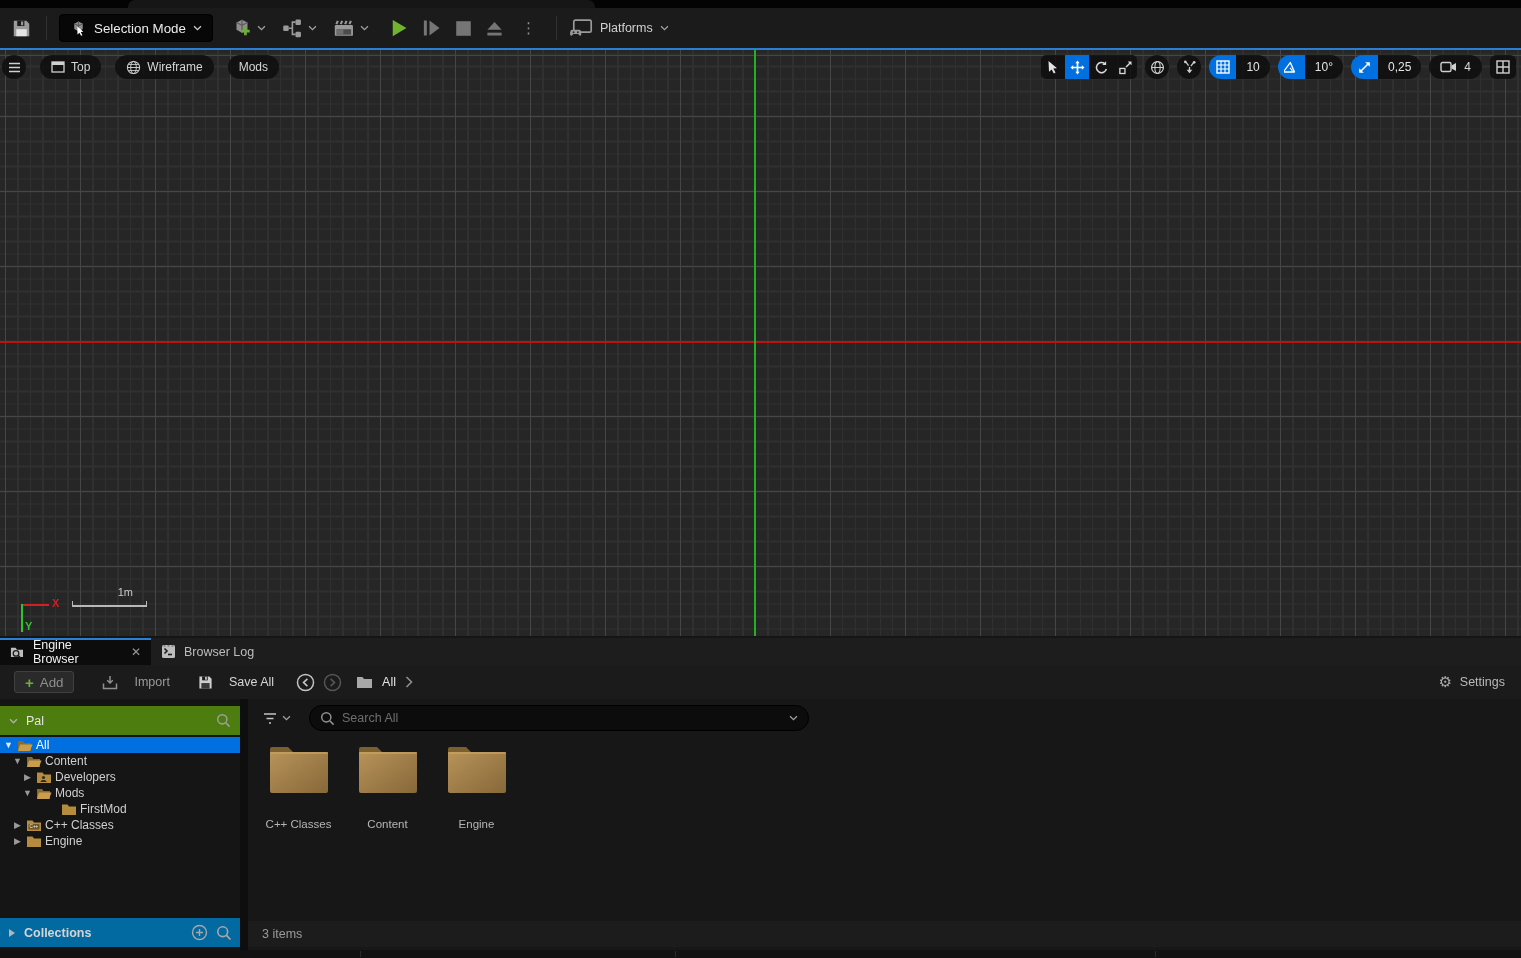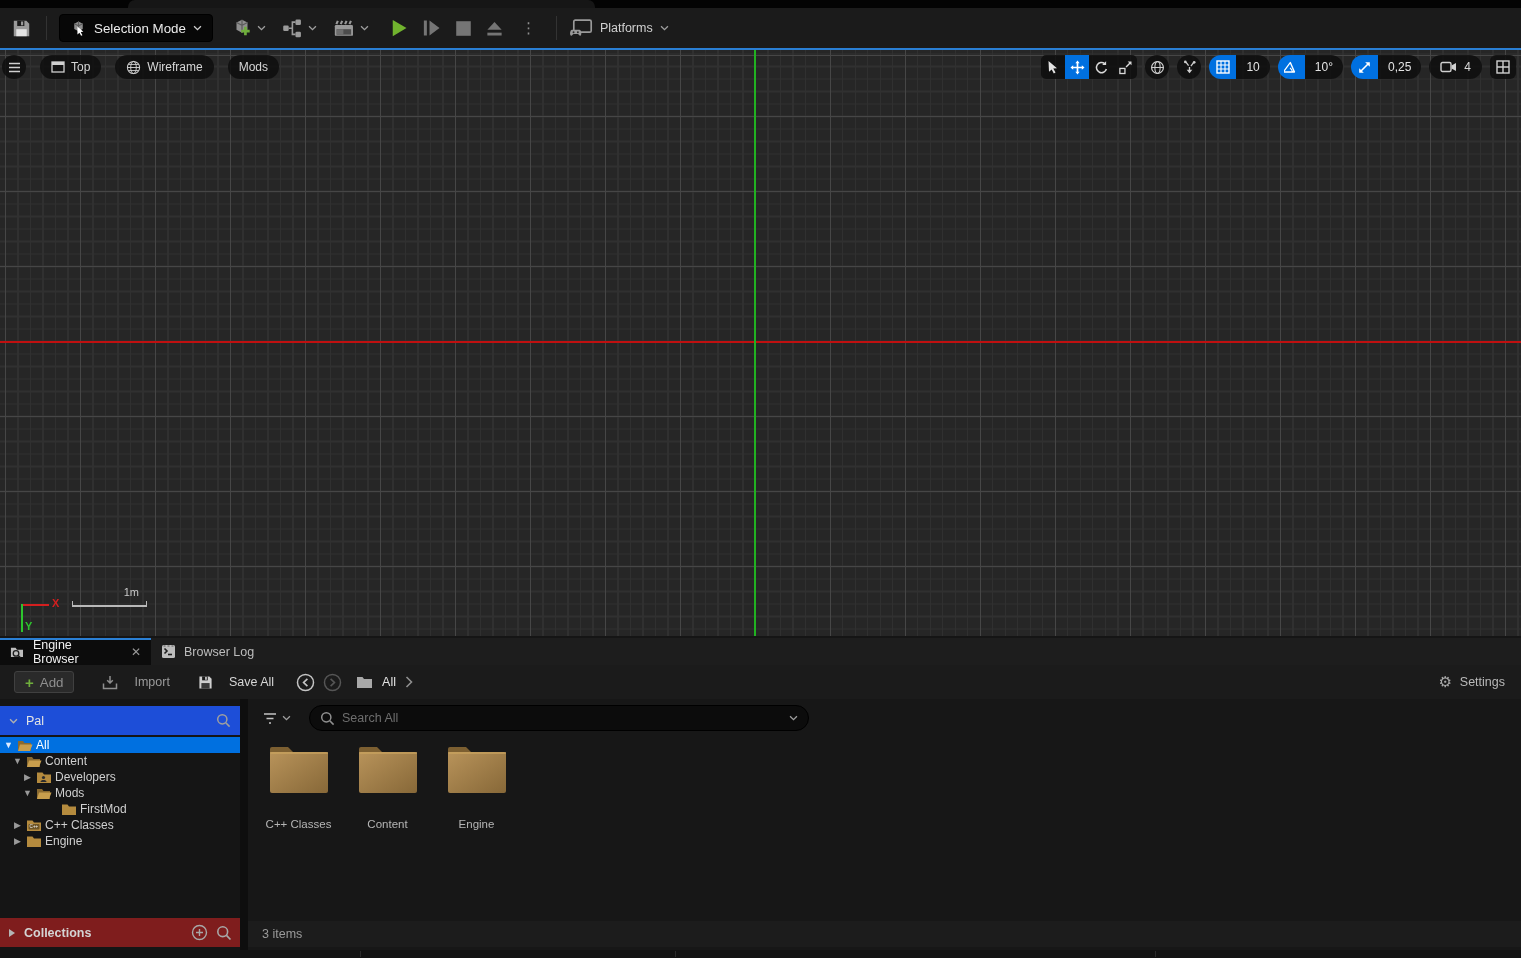--- a/index.html
+++ b/index.html
@@ -53,21 +53,21 @@
 
   #axis-gizmo { position:absolute; left:20px; top:552px; width:60px; height:36px; }
   #axis-gizmo .xline { position:absolute; left:1px; top:2px; width:28px; height:2px; background:#d41f1f; }
   #axis-gizmo .yline { position:absolute; left:1px; top:2px; width:2px; height:28px; background:#2dc42d; }
   #axis-gizmo .xlab { position:absolute; left:32px; top:-5px; color:#d41f1f; font-size:11px; font-weight:bold; }
   #axis-gizmo .ylab { position:absolute; left:5px; top:18px; color:#2dc42d; font-size:11px; font-weight:bold; }
   #scale-bar { position:absolute; left:72px; top:543px; width:75px; height:14px; }
   #scale-bar .bar { position:absolute; left:0; bottom:0; width:75px; height:2px; background:#b9b9b9; }
   #scale-bar .t1,#scale-bar .t2 { position:absolute; bottom:0; width:1px; height:6px; background:#b9b9b9; }
   #scale-bar .t1{left:0} #scale-bar .t2{right:0}
-  #scale-bar .lab { position:absolute; right:8px; top:-7px; color:#c9c9c9; font-size:11px; }
+  #scale-bar .lab { position:absolute; right:14px; top:-7px; color:#c9c9c9; font-size:11px; }
 
   
   #panel-tabs { position:absolute; top:638px; left:0; width:100%; height:27px; background:#1d1d1d;
                 display:flex; align-items:stretch; font-size:12.5px; }
   .ptab { display:flex; align-items:center; gap:8px; padding:0 10px; color:#bdbdbd; }
   .ptab.active { background:#0c0c0c; color:#f0f0f0; box-shadow: inset 0 2px 0 #2a7fd4; width:151px; }
   .ptab .close { color:#9a9a9a; font-size:12px; margin-left:8px; }
 
   #cb-toolbar { position:absolute; top:665px; left:0; width:100%; height:34px; background:#1b1b1b;
                 display:flex; align-items:center; font-size:12.5px; color:#9a9a9a; }
@@ -78,32 +78,32 @@
   .cb-item.bright { color:#d6d6d6; }
   .nav-circles { display:flex; align-items:center; gap:8px; margin-left:22px; }
   .crumb { display:flex; align-items:center; gap:9px; margin-left:14px; color:#e2e2e2; }
   .settings { margin-left:auto; margin-right:16px; display:flex; align-items:center; gap:8px; color:#b9b9b9; }
   .gear-glyph { font-size:15px; color:#a8a8a8; }
 
   #cb-body { position:absolute; top:699px; left:0; width:100%; height:251px; background:#171717; }
   #sources-col { position:absolute; top:0; left:0; width:240px; height:251px; background:#151515; }
   #col-divider { position:absolute; top:0; left:240px; width:8px; height:251px; background:#0e0e0e; }
 
-  #pal-header { position:absolute; top:7px; left:0; width:240px; height:29px; background:#1d4ed8;
+  #pal-header { position:absolute; top:7px; left:0; width:240px; height:29px; background:#4d7c0f;
                 display:flex; align-items:center; padding:0 9px; color:#e4e4e4; font-size:12.5px; gap:8px; }
   #pal-header .spacer { flex:1; }
 
   #tree { position:absolute; top:38px; left:0; width:240px; font-size:12px; color:#cfcfcf; }
   .trow { height:16px; display:flex; align-items:center; gap:3px; }
   .trow.sel { background:#0070e0; color:#fff; }
   .tw { width:11px; text-align:center; color:#9a9a9a; font-size:9px; flex:none; }
   .trow.sel .tw { color:#dcebff; }
   .tfold { flex:none; }
 
-  #collections { position:absolute; bottom:3px; left:0; width:240px; height:29px; background:#7f1d1d;
+  #collections { position:absolute; bottom:3px; left:0; width:240px; height:29px; background:#0369a1;
                  display:flex; align-items:center; padding:0 8px; gap:8px; color:#d4d4d4;
                  font-size:12.5px; font-weight:bold; }
   #collections .spacer { flex:1; }
 
   #main-col { position:absolute; top:0; left:248px; right:0; height:251px; }
   #filter-row { position:absolute; top:5px; left:0; right:0; height:28px; display:flex; align-items:center; }
   .funnel-wrap { display:flex; align-items:center; gap:4px; margin-left:14px; }
   #search-pill { margin-left:18px; width:500px; height:26px; background:#0c0c0c; border:1px solid #000;
                  border-radius:13px; display:flex; align-items:center; padding:0 10px; gap:7px; }
   #search-pill input { flex:1; background:transparent; border:none; outline:none; color:#d0d0d0;

